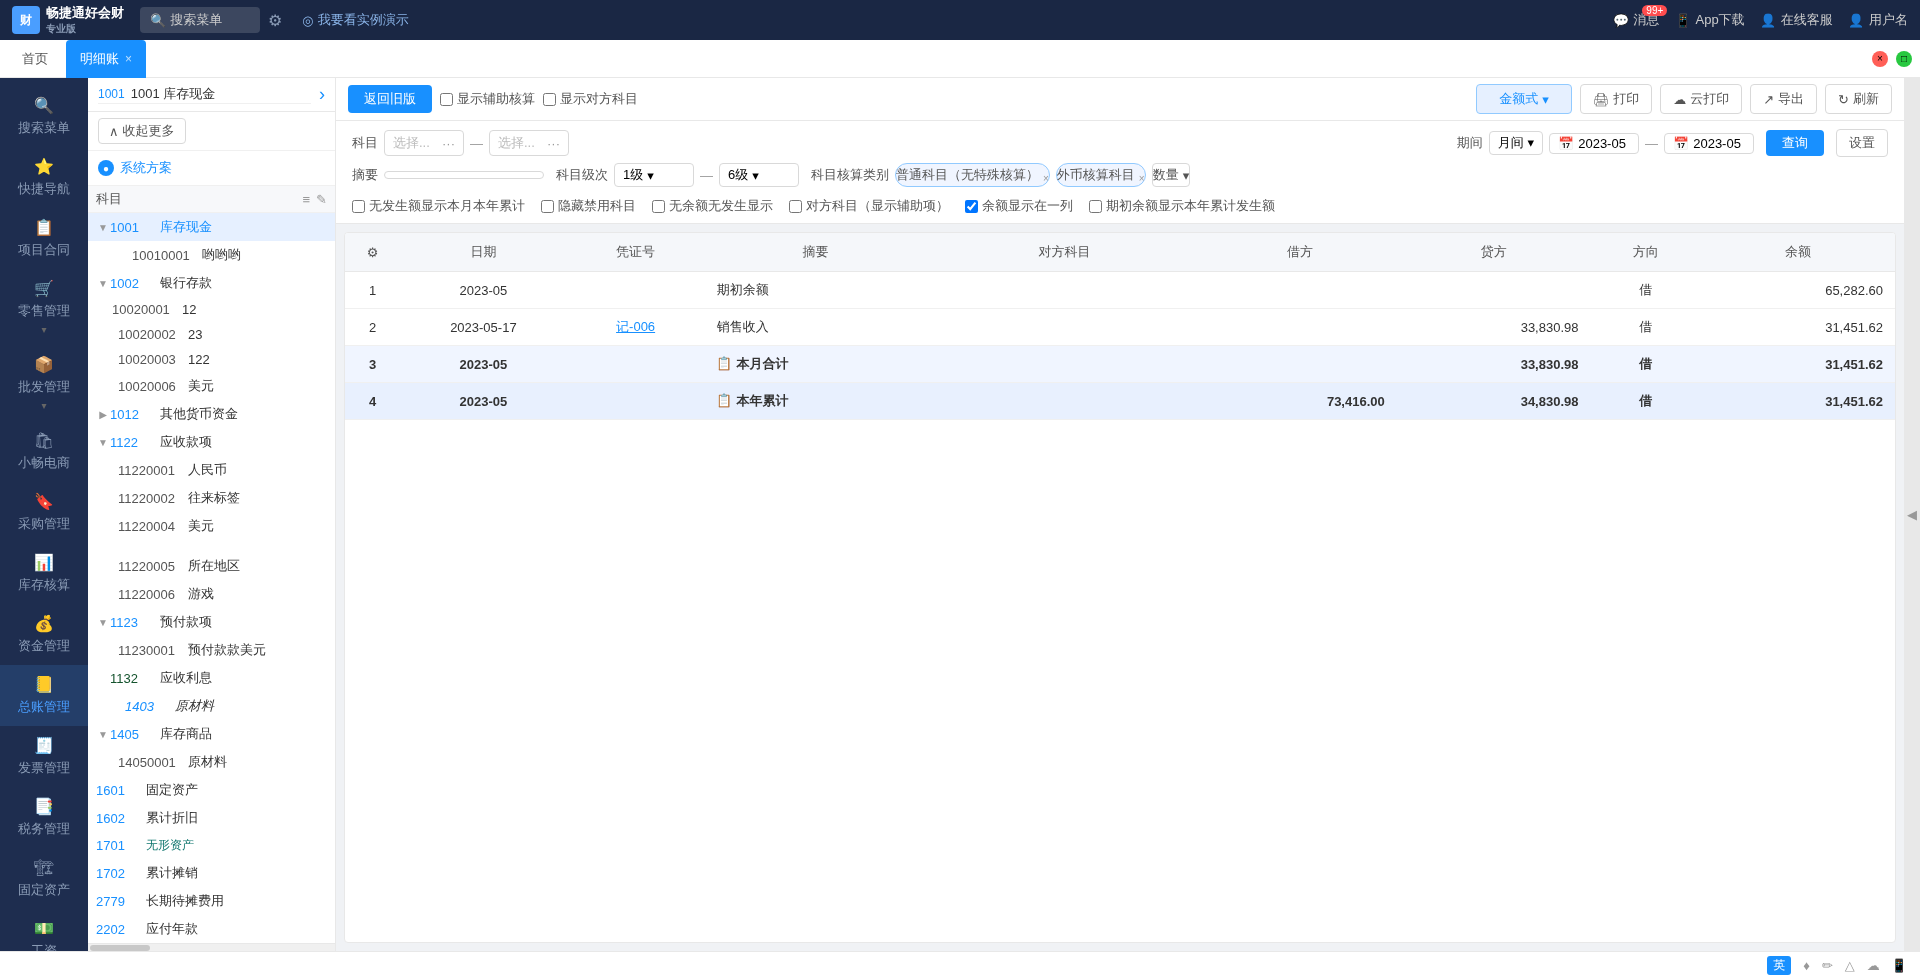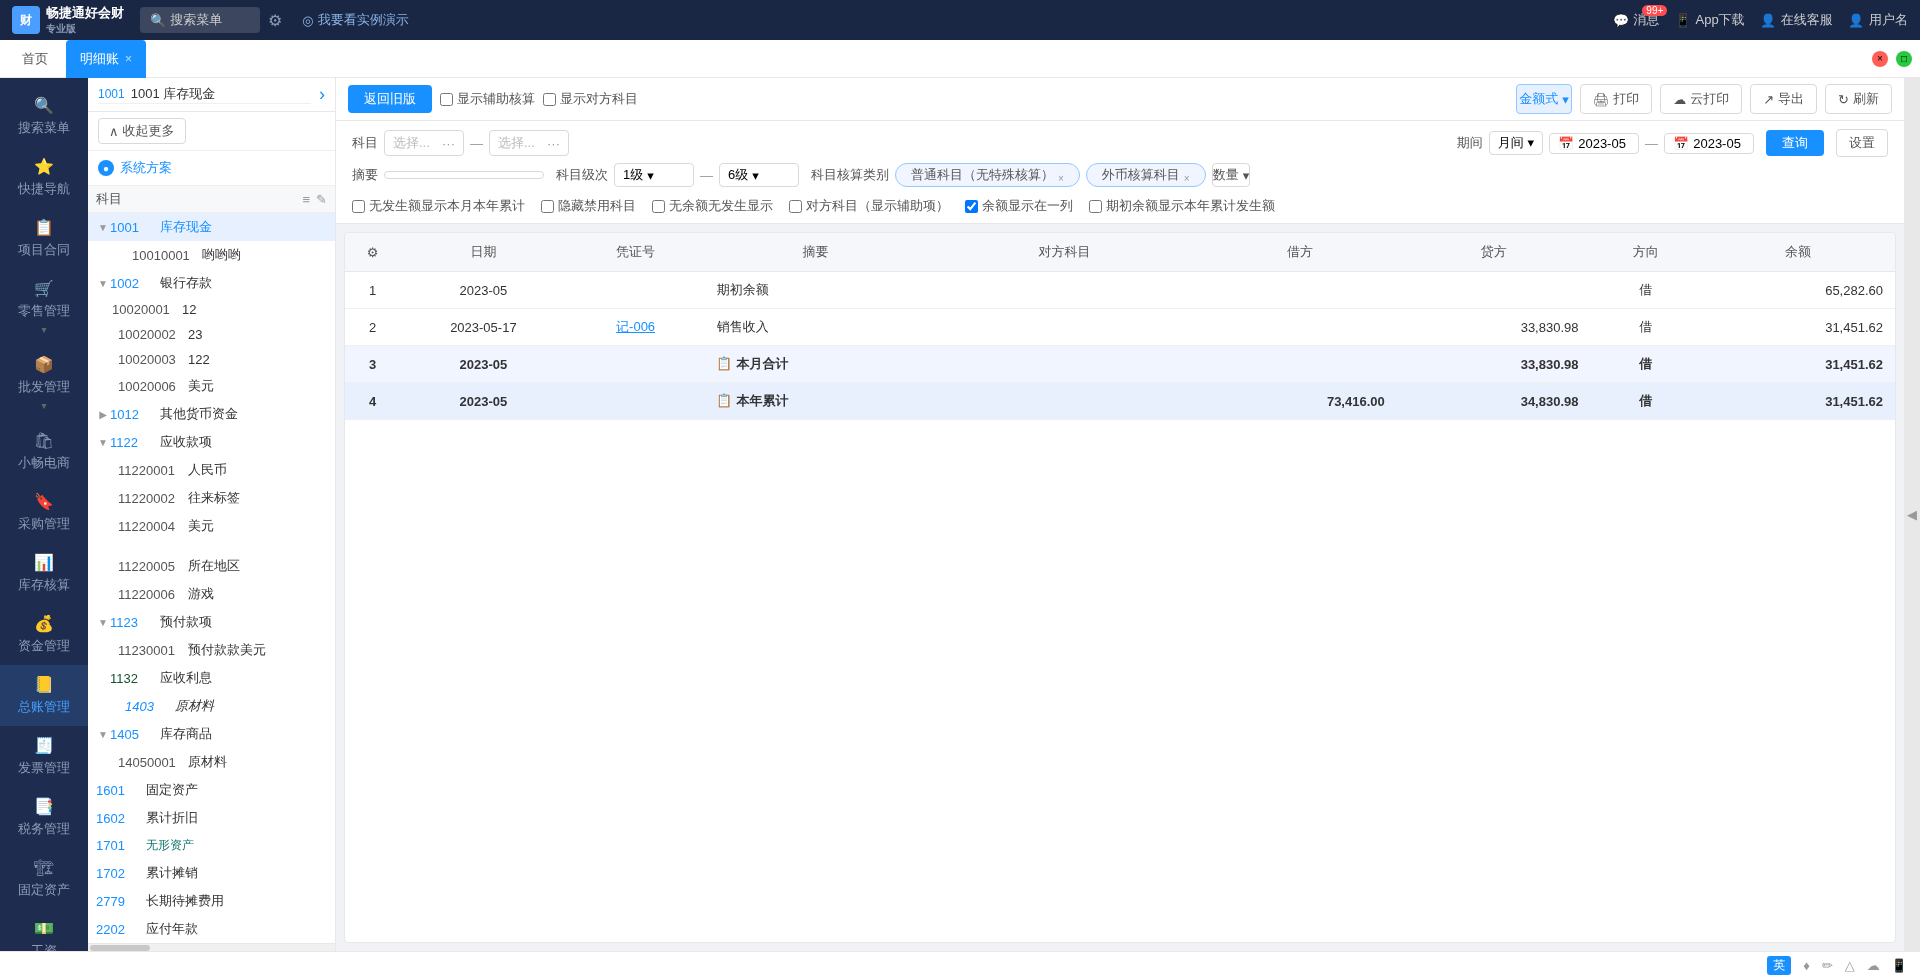--- a/index.html
+++ b/index.html
@@ -32,26 +32,26 @@
     .main { display: flex; flex: 1; overflow: hidden; }
 
     
     .sidebar { width: 88px; background: #1e2d4f; color: #8a9bb5; display: flex; flex-direction: column; align-items: center; padding-top: 8px; flex-shrink: 0; }
     .sidebar-item { width: 100%; padding: 10px 4px; text-align: center; cursor: pointer; font-size: 12px; color: #8a9bb5; display: flex; flex-direction: column; align-items: center; gap: 4px; }
     .sidebar-item.active { color: #4a9eff; background: rgba(74,158,255,0.15); }
     .sidebar-item-icon { font-size: 16px; }
     .tree-scroll { height: 100%; overflow-y: auto; }
     .btn-primary { background: #1890ff; color: #fff; border: none; border-radius: 4px; padding: 5px 16px; cursor: pointer; font-size: 13px; }
     .btn-default { background: #fff; border: 1px solid #d9d9d9; border-radius: 4px; padding: 5px 12px; cursor: pointer; font-size: 13px; color: #555; display: flex; align-items: center; gap: 4px; }
-    .btn-dropdown { background: #e6f0ff; border: 1px solid #91caff; border-radius: 4px; padding: 5px 2px; cursor: pointer; font-size: 13px; color: #1890ff; display: flex; align-items: center; gap: 4px; }
+    .btn-dropdown { background: #e6f0ff; border: 1px solid #91caff; border-radius: 4px; padding: 5px 22px; cursor: pointer; font-size: 13px; color: #1890ff; display: flex; align-items: center; gap: 4px; }
     .checkbox-group { display: flex; align-items: center; gap: 4px; font-size: 12px; color: #555; }
     .filter-label { color: #555; font-size: 13px; white-space: nowrap; }
     .filter-input { border: 1px solid #d9d9d9; border-radius: 4px; padding: 3px 8px; font-size: 13px; color: #999; background: #fff; min-width: 100px; }
     .filter-dash { color: #999; }
-    .filter-tag { display: flex; align-items: flex-end; gap: 4px; background: #f0f5ff; border: 1px solid #91caff; border-radius: 12px; padding: 2px 15px; font-size: 12px; color: #555; }
+    .filter-tag { display: flex; align-items: flex-end; gap: 4px; background: #f0f5ff; border: 1px solid #91caff; border-radius: 12px; padding: 2px 0; font-size: 12px; color: #555; }
     .filter-tag-close { cursor: pointer; color: #999; font-size: 10px; }
     .btn-query { background: #1890ff; color: #fff; border: none; border-radius: 4px; padding: 4px 16px; cursor: pointer; font-size: 13px; }
     .btn-setting { background: #fff; border: 1px solid #d9d9d9; border-radius: 4px; padding: 4px 12px; cursor: pointer; font-size: 13px; color: #555; }
     .checkbox-inline { display: flex; align-items: center; gap: 4px; font-size: 12px; color: #555; cursor: pointer; }
     .filter-level-row { display: flex; align-items: center; gap: 8px; }
 
     
     .table-container { flex: 1; overflow-y: auto; background: #fff; margin: 8px; border-radius: 4px; border: 1px solid #e8e8e8; }
     table { width: 100%; border-collapse: collapse; }
     thead tr { background: #f5f7fa; }

